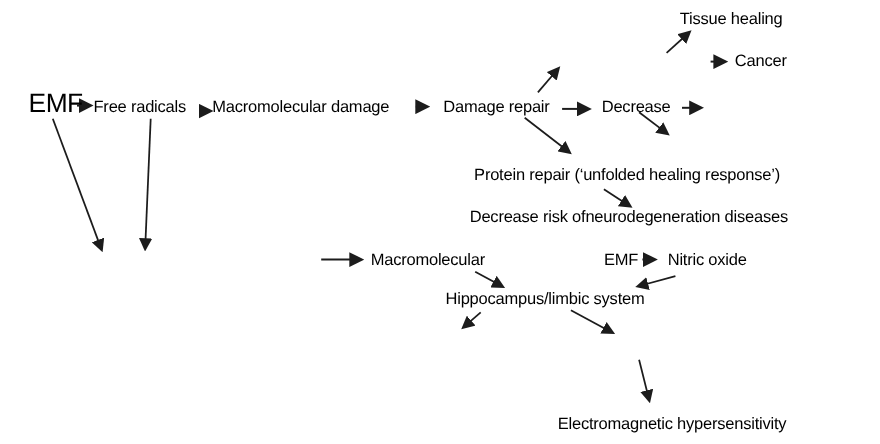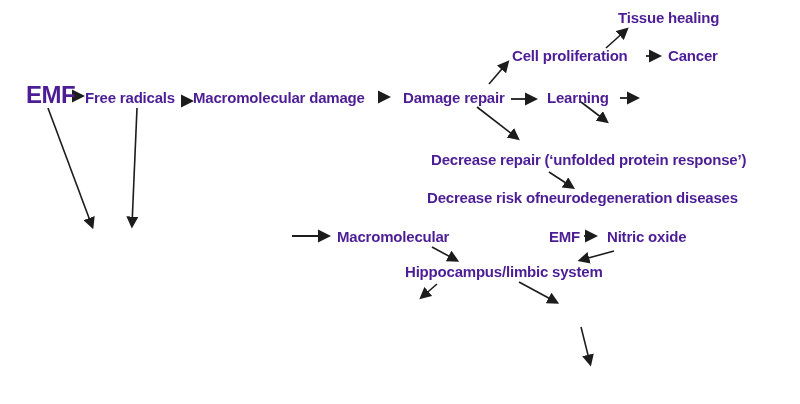--- a/index.html
+++ b/index.html
@@ -11,24 +11,24 @@
     font-family: "Liberation Sans", sans-serif;
     overflow: hidden;
   }
   .arrows {
     position: absolute;
     left: 0; top: 0;
     width: 800px; height: 404px;
   }
   .node {
     position: absolute;
-    font-weight: 700;
+    font-weight: 400;
     font-size: 15px;
     line-height: 17px;
-    color: #4c1d95;
+    color: #000000;
     white-space: nowrap;
     letter-spacing: -0.2px;
   }
   .node.emf-big {
     font-size: 24px;
     line-height: 24px;
     letter-spacing: -0.5px;
   }
 </style>
 </head>
@@ -65,26 +65,26 @@
     <line x1="614" y1="251" x2="581" y2="260" stroke="#1c1c1c" stroke-width="1.6" marker-end="url(#ah)"></line>
     <line x1="437" y1="284" x2="422" y2="297" stroke="#1c1c1c" stroke-width="1.6" marker-end="url(#ah)"></line>
     <line x1="519" y1="282" x2="556" y2="302" stroke="#1c1c1c" stroke-width="1.6" marker-end="url(#ah)"></line>
     <line x1="581" y1="327" x2="590" y2="363" stroke="#1c1c1c" stroke-width="1.6" marker-end="url(#ah)"></line>
   </svg>
 
   <div class="node emf-big" style="left:26px;top:83px">EMF</div>
   <div class="node" style="left:85px;top:89px">Free radicals</div>
   <div class="node" style="left:193px;top:89px">Macromolecular damage</div>
   <div class="node" style="left:403px;top:89px">Damage repair</div>
-  <div class="node" style="left:547px;top:89px">Learning</div>
+  <div class="node" style="left:547px;top:89px">Decrease</div>
 
   <div class="node" style="left:618px;top:9px">Tissue healing</div>
-  <div class="node" style="left:512px;top:47px">Cell proliferation</div>
   <div class="node" style="left:668px;top:47px">Cancer</div>
-  <div class="node" style="left:431px;top:151px">Decrease repair (‘unfolded protein response’)</div>
+  <div class="node" style="left:431px;top:151px">Protein repair (‘unfolded healing response’)</div>
   <div class="node" style="left:427px;top:189px">Decrease risk ofneurodegeneration diseases</div>
 
   <div class="node" style="left:337px;top:228px">Macromolecular</div>
   <div class="node" style="left:549px;top:228px">EMF</div>
   <div class="node" style="left:607px;top:228px">Nitric oxide</div>
   <div class="node" style="left:405px;top:263px">Hippocampus/limbic system</div>
+  <div class="node" style="left:507px;top:377px">Electromagnetic hypersensitivity</div>
 
 </div>
 
 </body></html>

